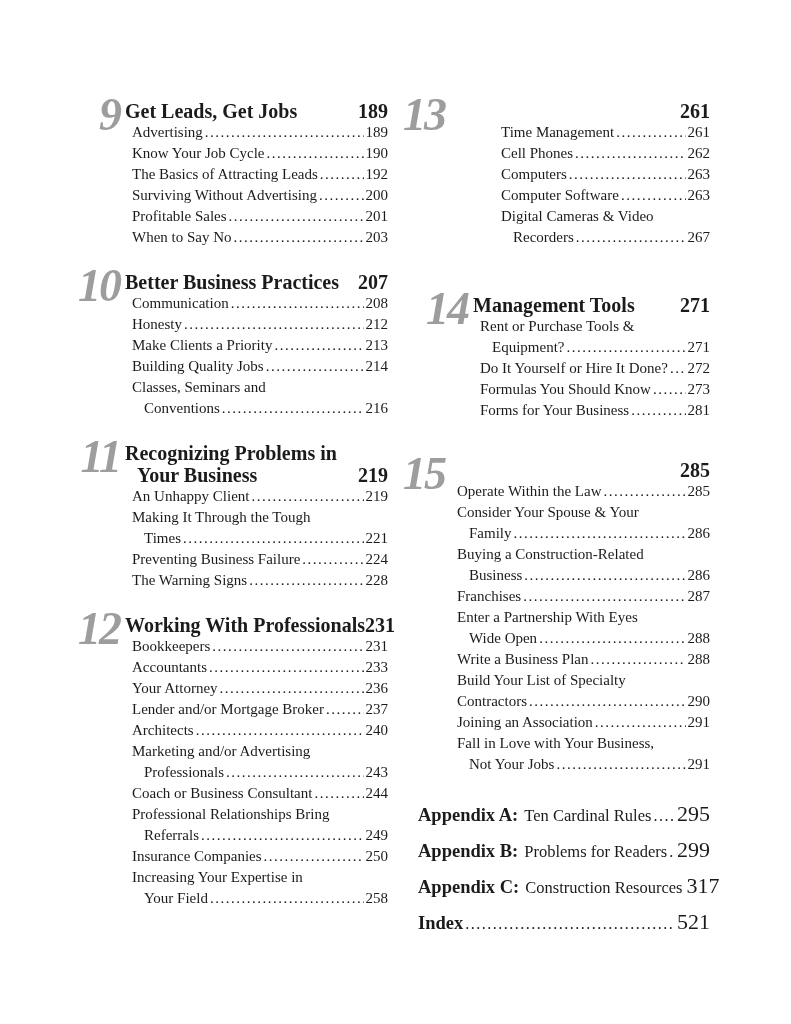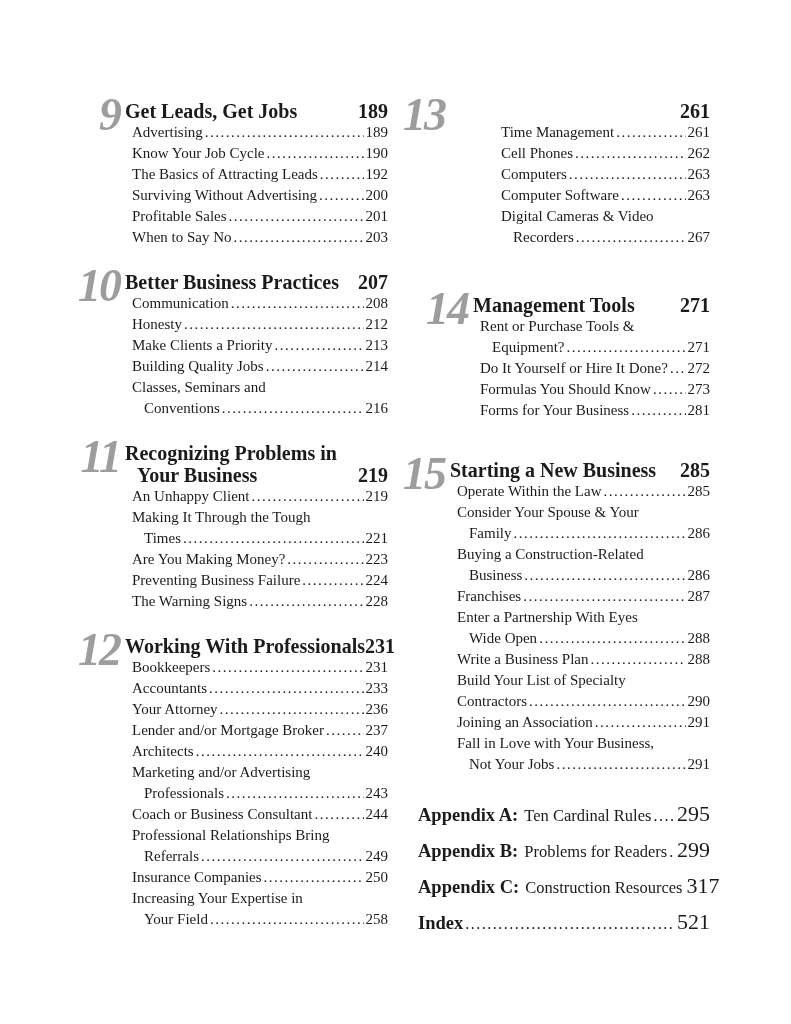--- a/index.html
+++ b/index.html
@@ -181,25 +181,20 @@
             <span class="dots"></span>
             <span class="entry-page">219</span>
           </div>
           <div class="entry-pre">Making It Through the Tough</div>
           <div class="entry-row wrap-indent">
             <span class="entry-text">Times</span>
             <span class="dots"></span>
             <span class="entry-page">221</span>
           </div>
           <div class="entry-row">
-            <span class="entry-text">Are You Making Money?</span>
-            <span class="dots"></span>
-            <span class="entry-page">223</span>
-          </div>
-          <div class="entry-row">
             <span class="entry-text">Preventing Business Failure</span>
             <span class="dots"></span>
             <span class="entry-page">224</span>
           </div>
           <div class="entry-row">
             <span class="entry-text">The Warning Signs</span>
             <span class="dots"></span>
             <span class="entry-page">228</span>
           </div>
         </div>
@@ -332,21 +327,20 @@
             <span class="entry-text">Forms for Your Business</span>
             <span class="dots"></span>
             <span class="entry-page">281</span>
           </div>
         </div>
       </div>
       <div class="toc-section sec-15">
         <div class="chapter-number">15</div>
         <div class="section-content">
           <div class="title-row">
-            <span class="title-text">Starting a New Business</span>
             <span class="title-spacer"></span>
             <span class="title-page">285</span>
           </div>
           <div class="entry-row">
             <span class="entry-text">Operate Within the Law</span>
             <span class="dots"></span>
             <span class="entry-page">285</span>
           </div>
           <div class="entry-pre">Consider Your Spouse &amp; Your</div>
           <div class="entry-row wrap-indent">

